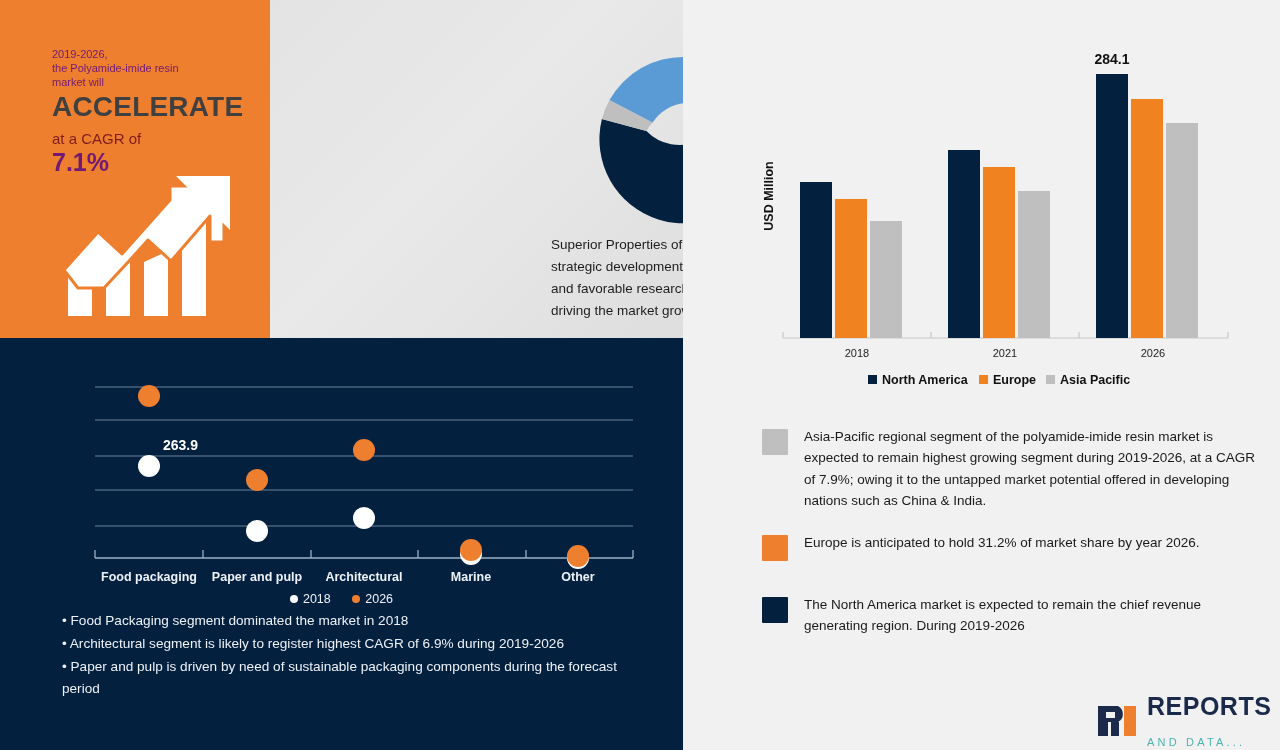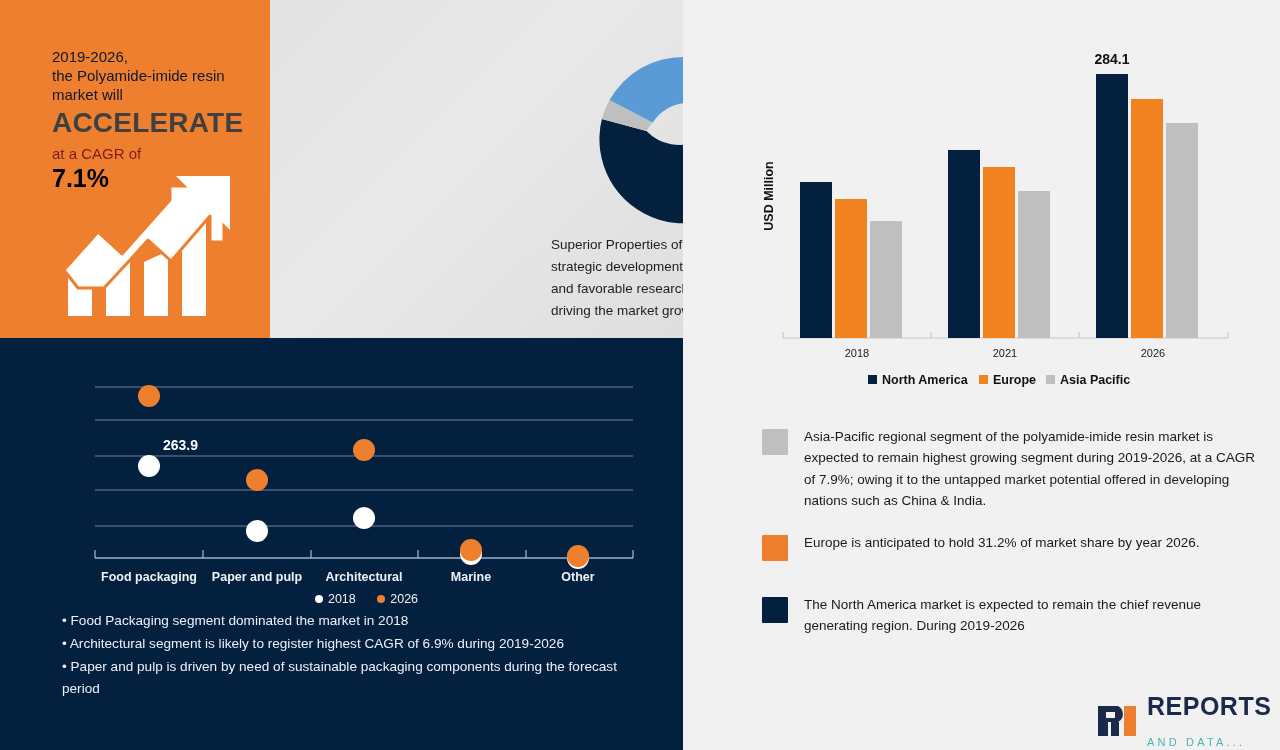--- a/index.html
+++ b/index.html
@@ -28,27 +28,27 @@
   .panel-right{
     position:absolute;left:683px;top:0;width:597px;height:750px;
     background:#f1f1f1;
   }
 
   
   .hero-text{
     position:absolute;left:52px;top:47px;width:205px;
     color:#fff;line-height:1.28;
   }
-  .hero-line{font-size:15px;color:#0f172a;display:block;}
+  .hero-line{font-size:11px;color:#701a75;display:block;}
   .hero-accel{
     display:block;font-size:28px;font-weight:bold;letter-spacing:.2px;
     margin-top:0;color:#404040;
   }
   .hero-cagr{display:block;font-size:15px;color:#7f1d1d;margin-top:4px;}
-  .hero-pct{display:block;font-size:25px;font-weight:bold;color:#000000;margin-top:-2px;}
+  .hero-pct{display:block;font-size:25px;font-weight:bold;color:#701a75;margin-top:-2px;}
 
   .growth-icon{position:absolute;left:58px;top:158px;width:180px;height:160px;}
 
   
   .donut-wrap{position:absolute;left:322px;top:48px;width:186px;height:186px;}
   .donut-wrap svg{display:block;}
 
   .pct-big{
     position:absolute;left:510px;top:52px;
     font-size:42px;font-weight:bold;color:#f5821f;letter-spacing:-1px;
@@ -60,21 +60,21 @@
   .gray-para{
     position:absolute;left:281px;top:234px;width:392px;
     font-size:13.5px;color:#1d1d1d;line-height:1.62;
   }
 
   
   .dot-chart{position:absolute;left:0;top:338px;width:683px;height:412px;padding-left:27px;}
   .dot-chart svg{display:block;}
   .dot-legend{
     position:absolute;left:0;top:592px;width:683px;
-    text-align:center;color:#eef2f6;font-size:12.5px;margin-left:25px;
+    text-align:center;color:#eef2f6;font-size:12.5px;
   }
   .dot-legend span.lg{margin:0 9px;display:inline-block;}
   .lgdot{
     display:inline-block;width:8px;height:8px;border-radius:50%;
     margin-right:5px;vertical-align:middle;position:relative;top:-1px;
   }
   .bullets{
     position:absolute;left:62px;top:610px;width:560px;
     color:#edf1f5;font-size:13.6px;line-height:1.62;
   }

